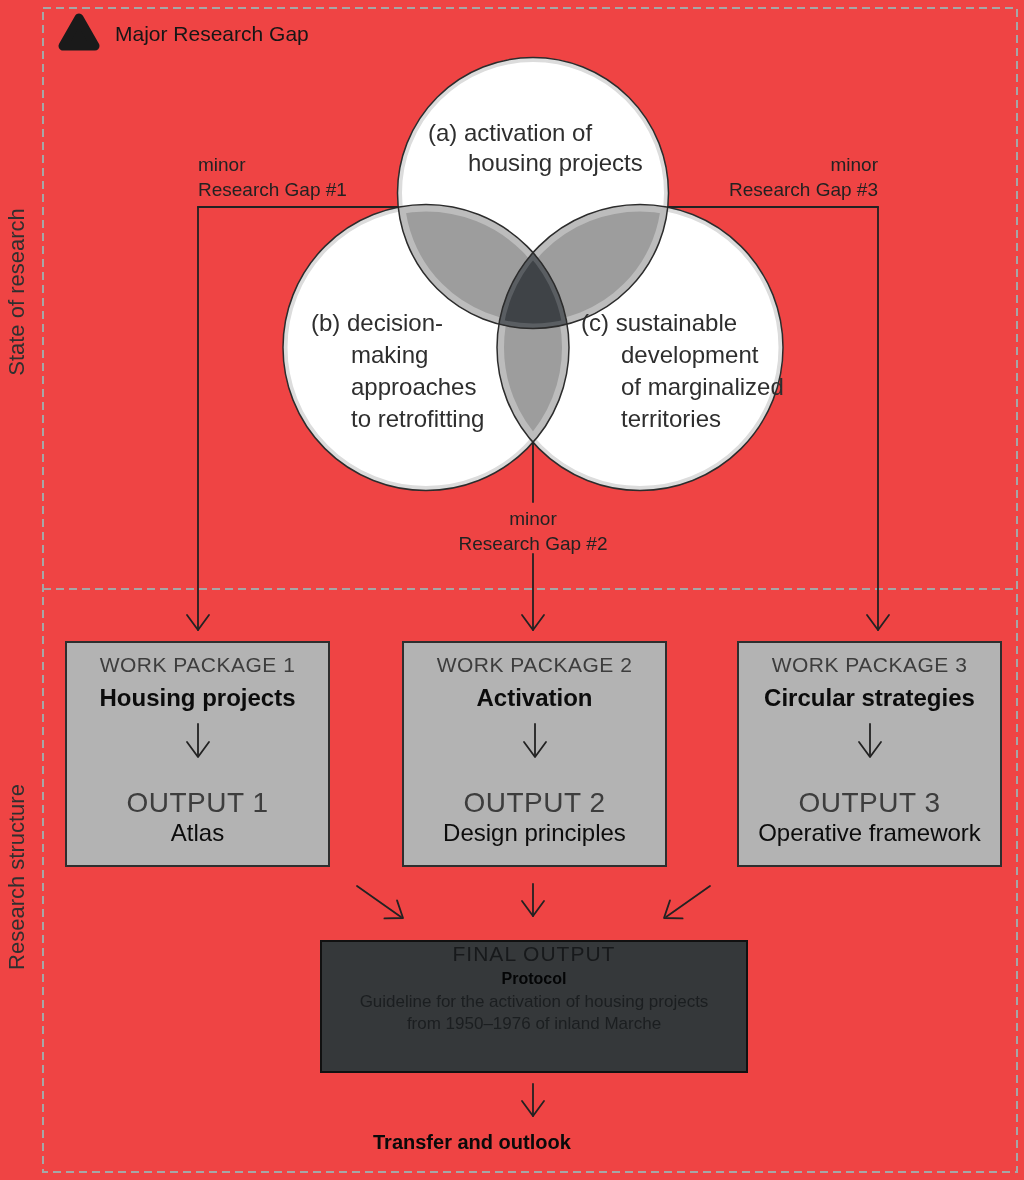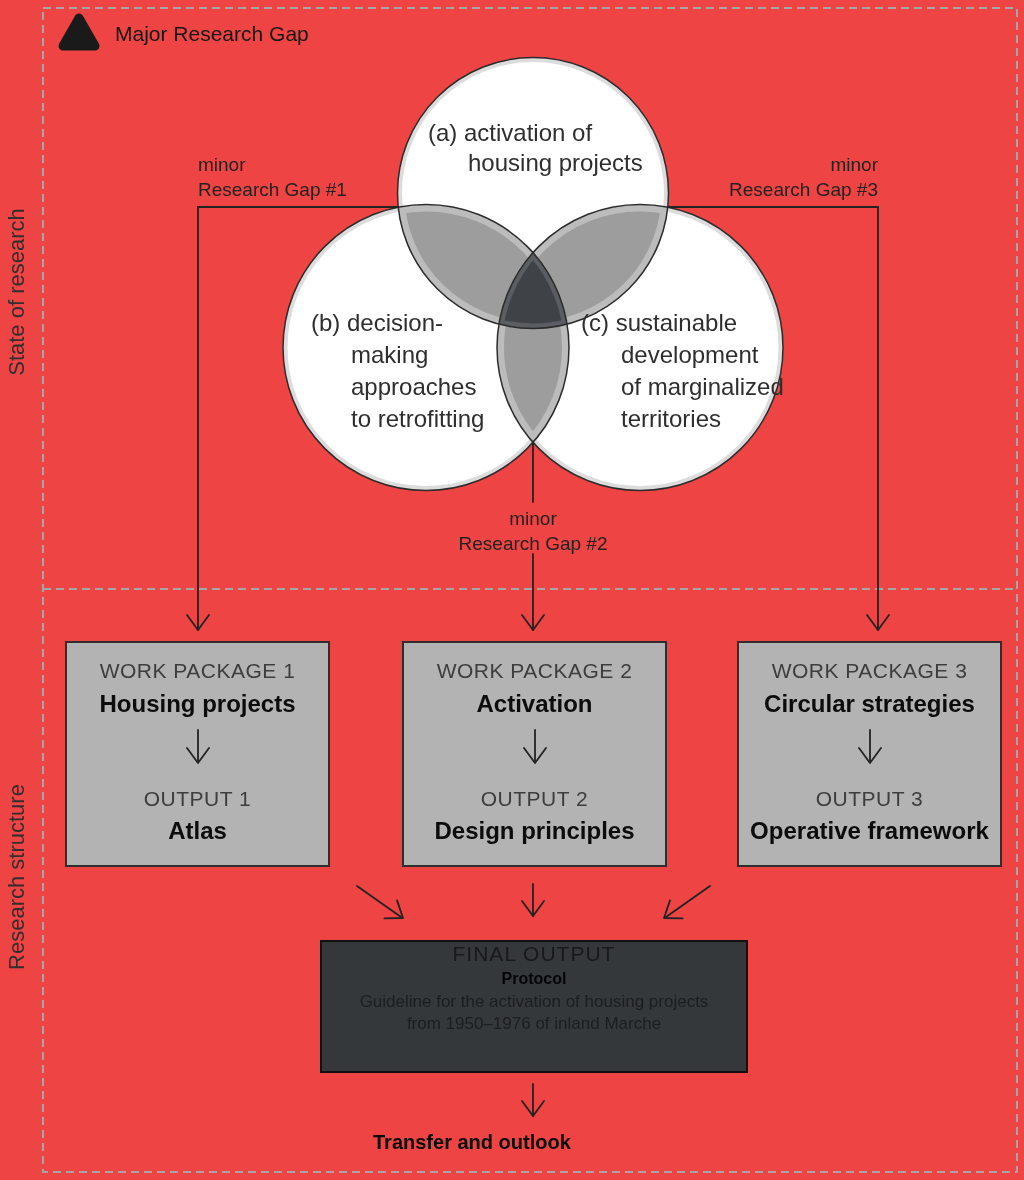--- a/index.html
+++ b/index.html
@@ -31,27 +31,27 @@
   .gap-label{font-size:19px;line-height:25px;color:#222222;}
   .gap1{left:198px;top:152px;text-align:left;}
   .gap3{left:638px;top:152px;width:240px;text-align:right;}
   .gap2{left:413px;top:506px;width:240px;text-align:center;}
   .side-label{left:-173px;width:380px;height:26px;font-size:22px;color:#2f2f2f;
     text-align:center;transform:rotate(-90deg);}
   .side-top{top:279px;}
   .side-bottom{top:864px;}
   .wp-box{position:absolute;z-index:2;top:641px;width:265px;height:226px;
     background:var(--box-fill);border:2px solid var(--box-border);
-    display:flex;flex-direction:column;align-items:center;padding-top:16px;}
+    display:flex;flex-direction:column;align-items:center;padding-top:10px;}
   .wp1{left:65px;} .wp2{left:402px;} .wp3{left:737px;}
   .wp-header{font-size:21px;letter-spacing:0.5px;color:var(--text-mid);}
   .wp-title{font-size:24px;font-weight:bold;color:#0c0c0c;margin-top:7px;}
   .box-arrow{margin-top:10px;margin-bottom:2px;display:block;}
-  .wp-out-header{font-size:21px;letter-spacing:0.5px;color:var(--text-mid);margin-top:9px;text-align:center;}
-  .wp-out-title{font-size:24px;font-weight:bold;color:#0c0c0c;margin-top:6px;}
+  .wp-out-header{font-size:28px;letter-spacing:0.5px;color:var(--text-mid);margin-top:15px;text-align:center;}
+  .wp-out-title{font-size:24px;font-weight:normal;color:#0c0c0c;}
   .final-box{position:absolute;z-index:2;left:320px;top:940px;width:428px;height:133px;
     background:var(--final-fill);border:2px solid var(--final-border);
     display:flex;flex-direction:column;align-items:center;text-align:center;}
   .final-header{font-size:21px;letter-spacing:1px;color:var(--final-text);}
   .final-title{font-size:16px;font-weight:bold;color:#040506;margin-top:4px;}
   .final-subtitle{font-size:17px;line-height:22px;color:#1b1e20;margin-top:3px;white-space:pre-line;}
   .transfer{left:373px;top:1131px;width:300px;text-align:left;
     font-size:20px;font-weight:bold;color:#0a0a0a;white-space:normal;}
 </style>
 </head>

